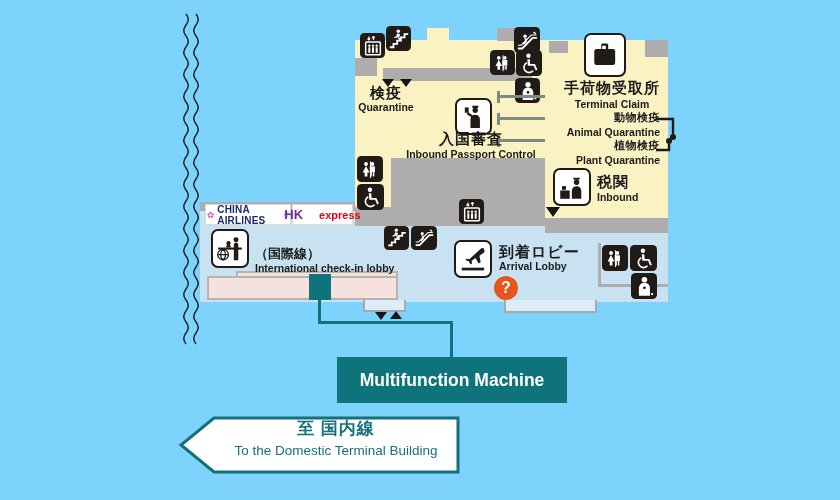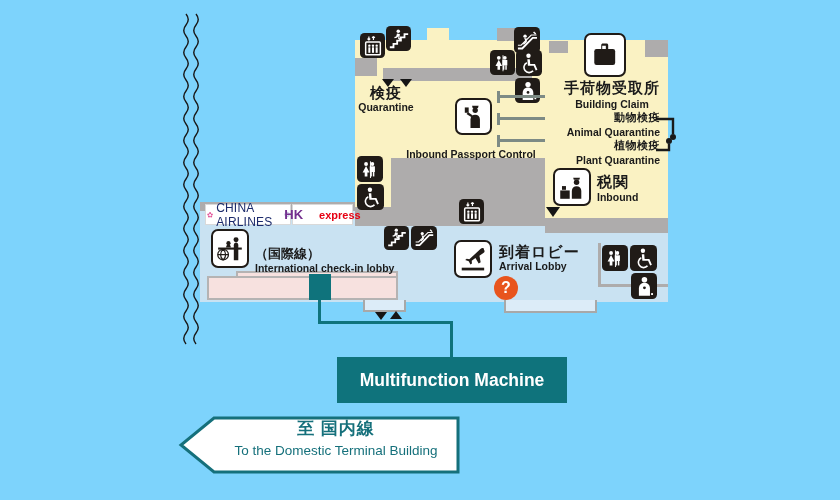--- a/index.html
+++ b/index.html
@@ -289,41 +289,42 @@
 
   <svg class="z" style="left:656px;top:110px" width="26" height="50">
     <path d="M0 9 h17 v15" fill="none" stroke="#1a1a1a" stroke-width="2.4"></path>
     <circle cx="17" cy="27" r="3" fill="#1a1a1a"></circle>
     <path d="M0 40 h13 v-6" fill="none" stroke="#1a1a1a" stroke-width="2.4"></path>
     <circle cx="13" cy="31" r="3" fill="#1a1a1a"></circle>
   </svg>
 
   <div class="lbl jb c" style="left:352px;top:85px;width:68px">検疫</div>
   <div class="lbl en c" style="left:348px;top:102px;width:76px">Quarantine</div>
+  <div class="lbl jb c" style="left:415px;top:131px;width:112px">入国審査</div>
   <div class="lbl en c" style="left:405px;top:149px;width:132px">Inbound Passport Control</div>
   <div class="lbl jb c" style="left:556px;top:80px;width:112px">手荷物受取所</div>
-  <div class="lbl en c" style="left:566px;top:99px;width:92px">Building Claim</div>
+  <div class="lbl en c" style="left:566px;top:99px;width:92px">Terminal Claim</div>
   <div class="lbl jb2 r" style="left:580px;top:112px;width:80px">動物検疫</div>
   <div class="lbl en r" style="left:556px;top:127px;width:104px">Animal Quarantine</div>
   <div class="lbl jb2 r" style="left:580px;top:140px;width:80px">植物検疫</div>
   <div class="lbl en r" style="left:560px;top:155px;width:100px">Plant Quarantine</div>
   <div class="lbl jb" style="left:597px;top:174px">税関</div>
   <div class="lbl en" style="left:597px;top:192px">Inbound</div>
   <div class="lbl" style="left:255px;top:247px;font-size:13px;font-weight:bold">（国際線）</div>
   <div class="lbl en" style="left:255px;top:263px">International check-in lobby</div>
   <div class="lbl jb" style="left:499px;top:244px">到着ロビー</div>
   <div class="lbl en" style="left:499px;top:261px">Arrival Lobby</div>
 
   <div class="qmark">?</div>
 
   <div class="logo" style="left:205px;top:204px;width:86px;height:21px">
     <svg style="width:12px;height:12px">
         <use href="#i-flower"></use>
       </svg>
-    <span style="font-size:12px;font-weight:normal;color:#1b2a6b;letter-spacing:0.2px">CHINA AIRLINES</span>
+    <span style="font-size:10px;font-weight:bold;color:#1b2a6b;letter-spacing:0.2px">CHINA AIRLINES</span>
     <svg style="width:9px;height:9px">
         <use href="#i-globe"></use>
       </svg>
   </div>
   <div class="logo" style="left:292px;top:204px;width:61px;height:21px;gap:16px">
     <span style="font-size:13px;font-weight:bold;color:#742f8e">HK</span>
     <span style="font-size:11px;font-weight:bold;color:#e60012">express</span>
   </div>
 
   <div class="callout">Multifunction Machine</div>

